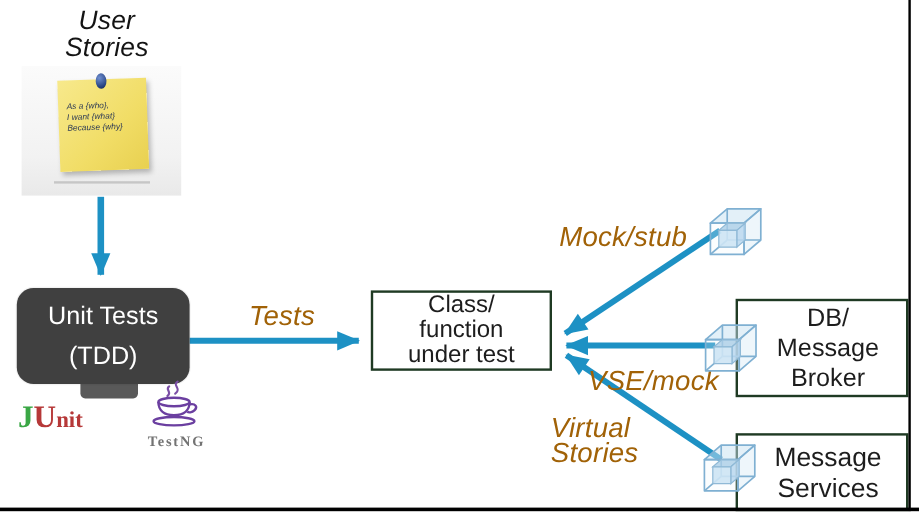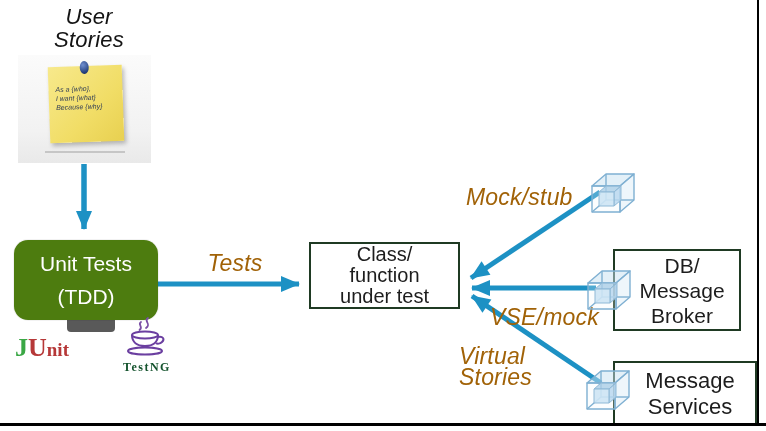--- a/index.html
+++ b/index.html
@@ -34,58 +34,58 @@
   .sticky-text{
     position:absolute;left:7px;top:18px;font-style:italic;
     font-size:7px;line-height:9px;color:#2e3b55;white-space:nowrap;
   }
   .sticky-caption{
     position:absolute;left:27px;top:96px;width:80px;height:2px;background:#c6c6c6;
   }
 
   
   .unit-box{
-    left:14px;top:240px;width:144px;height:80px;border-radius:14px;background:#4d7c0f;
+    left:14px;top:240px;width:144px;height:80px;border-radius:14px;background:#404040;
     display:flex;flex-direction:column;align-items:center;justify-content:center;gap:9px;
     color:#ffffff;font-size:21px;box-shadow:0 0 0 1px rgba(0,0,0,0.05);
   }
   .unit-box-tab{
     left:67px;top:317px;width:48px;height:15px;background:#595959;
     border-radius:0 0 4px 4px;
   }
 
   
   .junit{left:15px;top:333px;font-family:"Liberation Serif",serif;font-weight:bold;white-space:nowrap;}
   .junit .j{color:#3aa745;font-size:26px;}
   .junit .u{color:#b63838;font-size:26px;}
   .junit .nit{color:#b63838;font-size:19px;}
   .testng{left:114px;top:316px;width:66px;text-align:center;}
   .testng-text{
     font-family:"Liberation Serif",serif;font-weight:bold;font-size:12px;
-    color:#14532d;letter-spacing:1.5px;margin-top:-2px;
+    color:#737373;letter-spacing:1.5px;margin-top:-2px;
   }
 
   
   .flow-label{
     font-style:italic;font-size:23px;color:#a16207;white-space:nowrap;letter-spacing:.2px;
   }
   .tests-label{left:199px;top:250px;width:72px;text-align:center;}
   .mockstub-label{left:466px;top:184px;}
   .vsemock-label{left:490px;top:304px;}
   .virtual-label{left:459px;top:346px;width:90px;text-align:left;line-height:21px;}
 
   
   .outline-box{
     background:#ffffff;border:2px solid #1f3a23;box-sizing:border-box;
     display:flex;flex-direction:column;align-items:center;justify-content:center;
     text-align:center;color:#1d1d1d;
   }
   .class-box{left:309px;top:242px;width:151px;height:67px;font-size:20px;line-height:21px;}
   .box-inproc{left:617px;top:150px;width:140px;height:63px;font-size:22px;line-height:26px;padding-left:10px;}
-  .box-db{left:613px;top:249px;width:128px;height:82px;font-size:21px;line-height:25px;padding-left:10px;}
+  .box-db{left:613px;top:249px;width:144px;height:82px;font-size:21px;line-height:25px;padding-left:10px;}
   .box-ext{left:613px;top:361px;width:144px;height:65px;font-size:22px;line-height:26px;padding-left:10px;}
 
   svg.layer{position:absolute;left:0;top:0;pointer-events:none;}
   svg.cube{position:absolute;}
 </style>
 </head>
 <body>
 
 <div class="slide">
 

